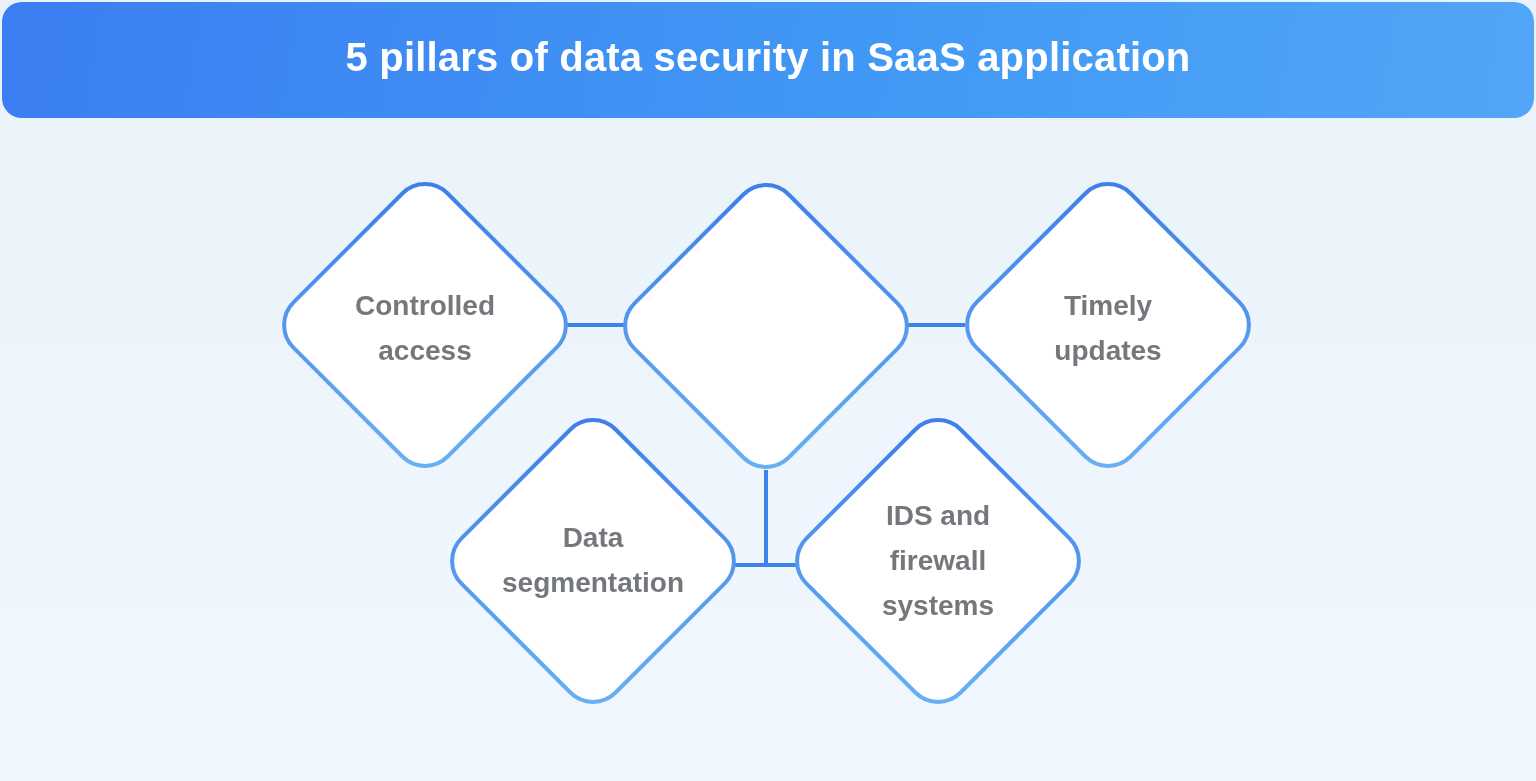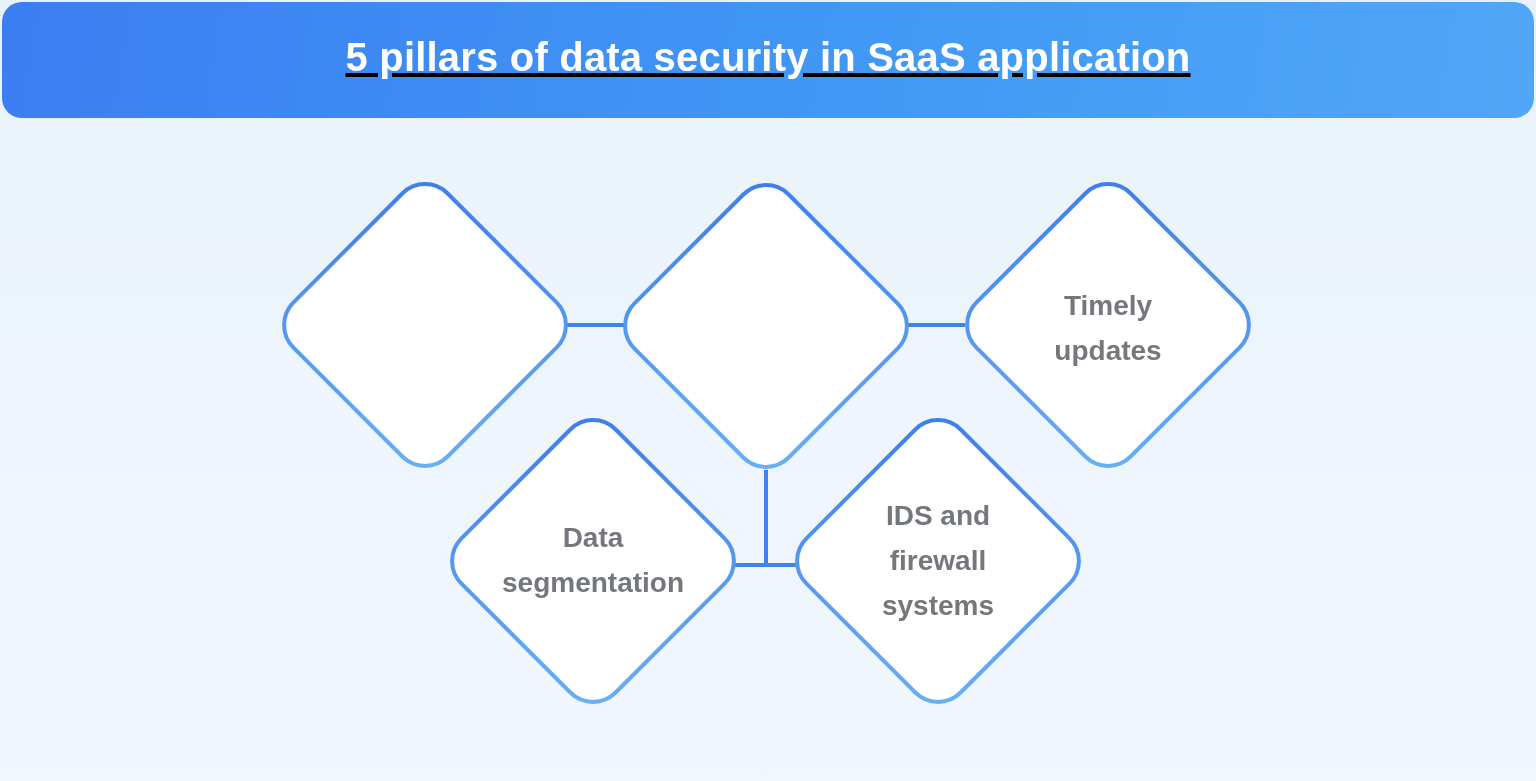--- a/index.html
+++ b/index.html
@@ -15,21 +15,20 @@
 
   .header {
     position: absolute;
     left: 2px; top: 2px; right: 2px;
     height: 116px;
     border-radius: 20px;
     background: linear-gradient(100deg, #3b7ef2 0%, #429af5 60%, #52a6f8 100%);
     display: flex;
     align-items: center;
     justify-content: center;
-    text-decoration: underline;
   }
 
   .header .title {
     color: #ffffff;
     font-size: 40px;
     font-weight: bold;
     letter-spacing: 0.2px;
     text-align: center;
     margin-top: -6px;
   }
@@ -71,20 +70,22 @@
     <line x1="766" y1="470" x2="766" y2="567" stroke="#3c83eb" stroke-width="4"></line>
     <line x1="735" y1="565" x2="800" y2="565" stroke="#3c83eb" stroke-width="4"></line>
 
     <rect x="316" y="216" width="218" height="218" rx="32" ry="32" fill="#ffffff" stroke="url(#nodeStroke)" stroke-width="4" transform="rotate(45 425 325)"></rect>
     <rect x="657" y="217" width="218" height="218" rx="32" ry="32" fill="#ffffff" stroke="url(#nodeStroke)" stroke-width="4" transform="rotate(45 766 326)"></rect>
     <rect x="999" y="216" width="218" height="218" rx="32" ry="32" fill="#ffffff" stroke="url(#nodeStroke)" stroke-width="4" transform="rotate(45 1108 325)"></rect>
     <rect x="484" y="452" width="218" height="218" rx="32" ry="32" fill="#ffffff" stroke="url(#nodeStroke)" stroke-width="4" transform="rotate(45 593 561)"></rect>
     <rect x="829" y="452" width="218" height="218" rx="32" ry="32" fill="#ffffff" stroke="url(#nodeStroke)" stroke-width="4" transform="rotate(45 938 561)"></rect>
   </svg>
 
+  <div class="node-label" style="left:425px; top:329px;">Controlled
+access</div>
   <div class="node-label" style="left:1108px; top:329px;">Timely
 updates</div>
   <div class="node-label" style="left:593px; top:561px;">Data
 segmentation</div>
   <div class="node-label" style="left:938px; top:561px;">IDS and
 firewall
 systems</div>
 
   <div class="header">
     <div class="title">5 pillars of data security in SaaS application</div>

